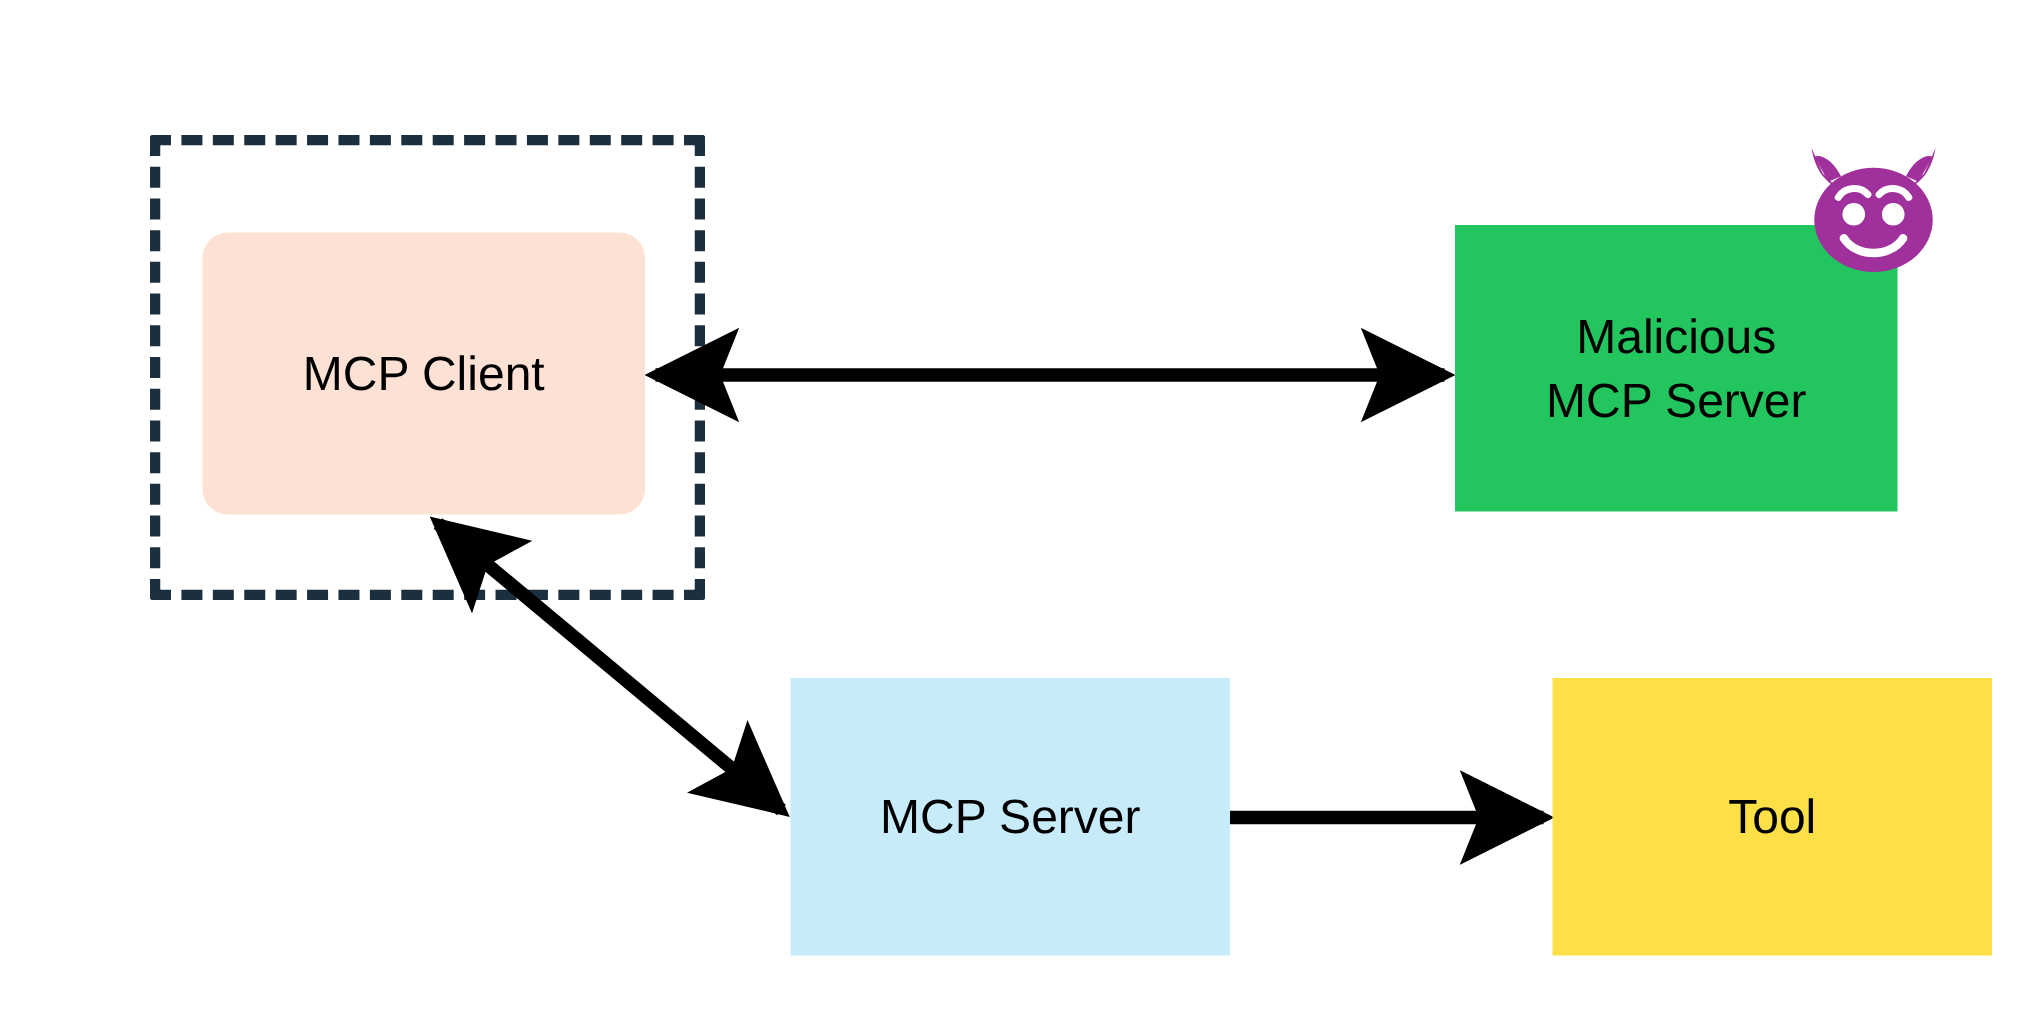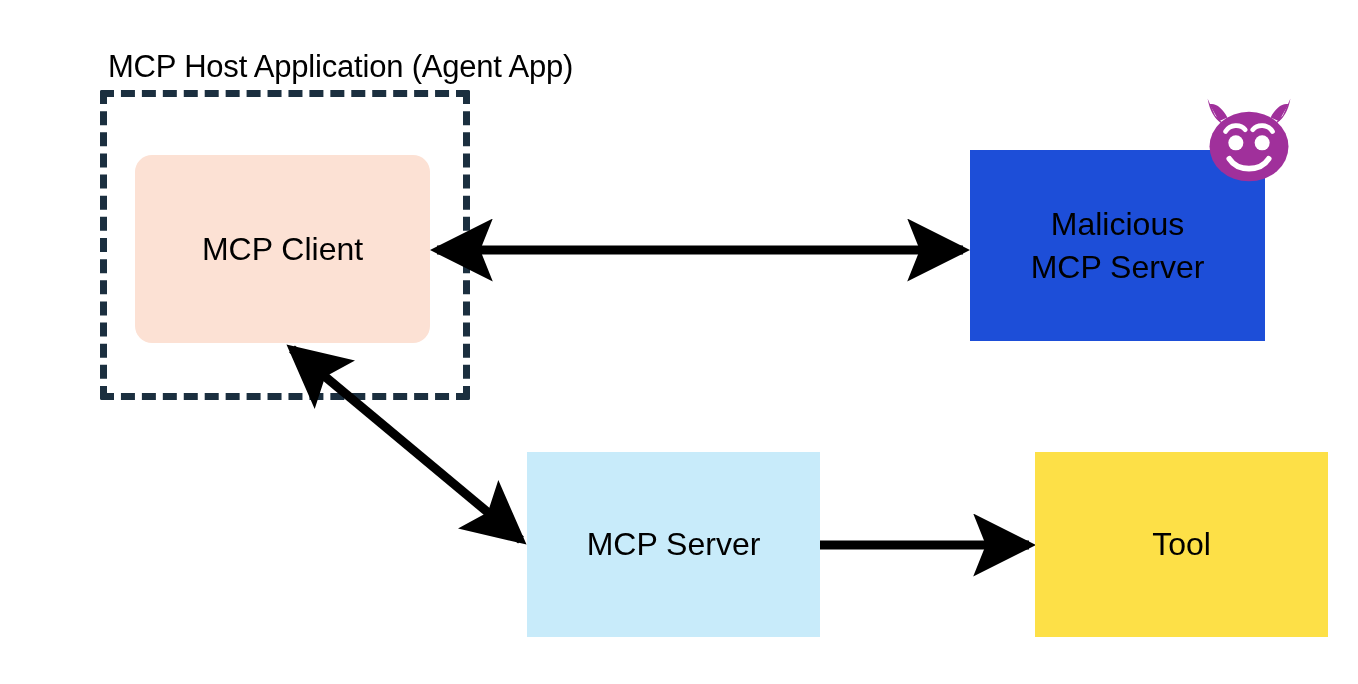--- a/index.html
+++ b/index.html
@@ -54,21 +54,21 @@
     width: 295px;
     height: 188px;
     background: #fce1d4;
     border-radius: 17px;
   }
   .node-malicious-mcp-server {
     left: 970px;
     top: 150px;
     width: 295px;
     height: 191px;
-    background: #1d4ed8;
+    background: #22c55e;
   }
   .node-mcp-server {
     left: 527px;
     top: 452px;
     width: 293px;
     height: 185px;
     background: #c8ebfa;
   }
   .node-tool {
     left: 1035px;
@@ -95,21 +95,20 @@
     width: 1358px;
     height: 684px;
     pointer-events: none;
   }
 </style>
 </head>
 <body>
 
 <div id="canvas">
 
-  <div class="host-title">MCP Host Application (Agent App)</div>
 
   <div class="host-boundary"></div>
 
   <svg class="arrow-layer" viewBox="0 0 1358 684">
     <defs>
       <marker id="arrowEnd" markerWidth="7" markerHeight="7" refX="6.2" refY="3.5" orient="auto" markerUnits="strokeWidth">
         <path d="M 0 0 L 7 3.5 L 0 7 L 1.4 3.5 z" fill="#000000"></path>
       </marker>
       <marker id="arrowStart" markerWidth="7" markerHeight="7" refX="0.8" refY="3.5" orient="auto" markerUnits="strokeWidth">
         <path d="M 7 0 L 0 3.5 L 7 7 L 5.6 3.5 z" fill="#000000"></path>

